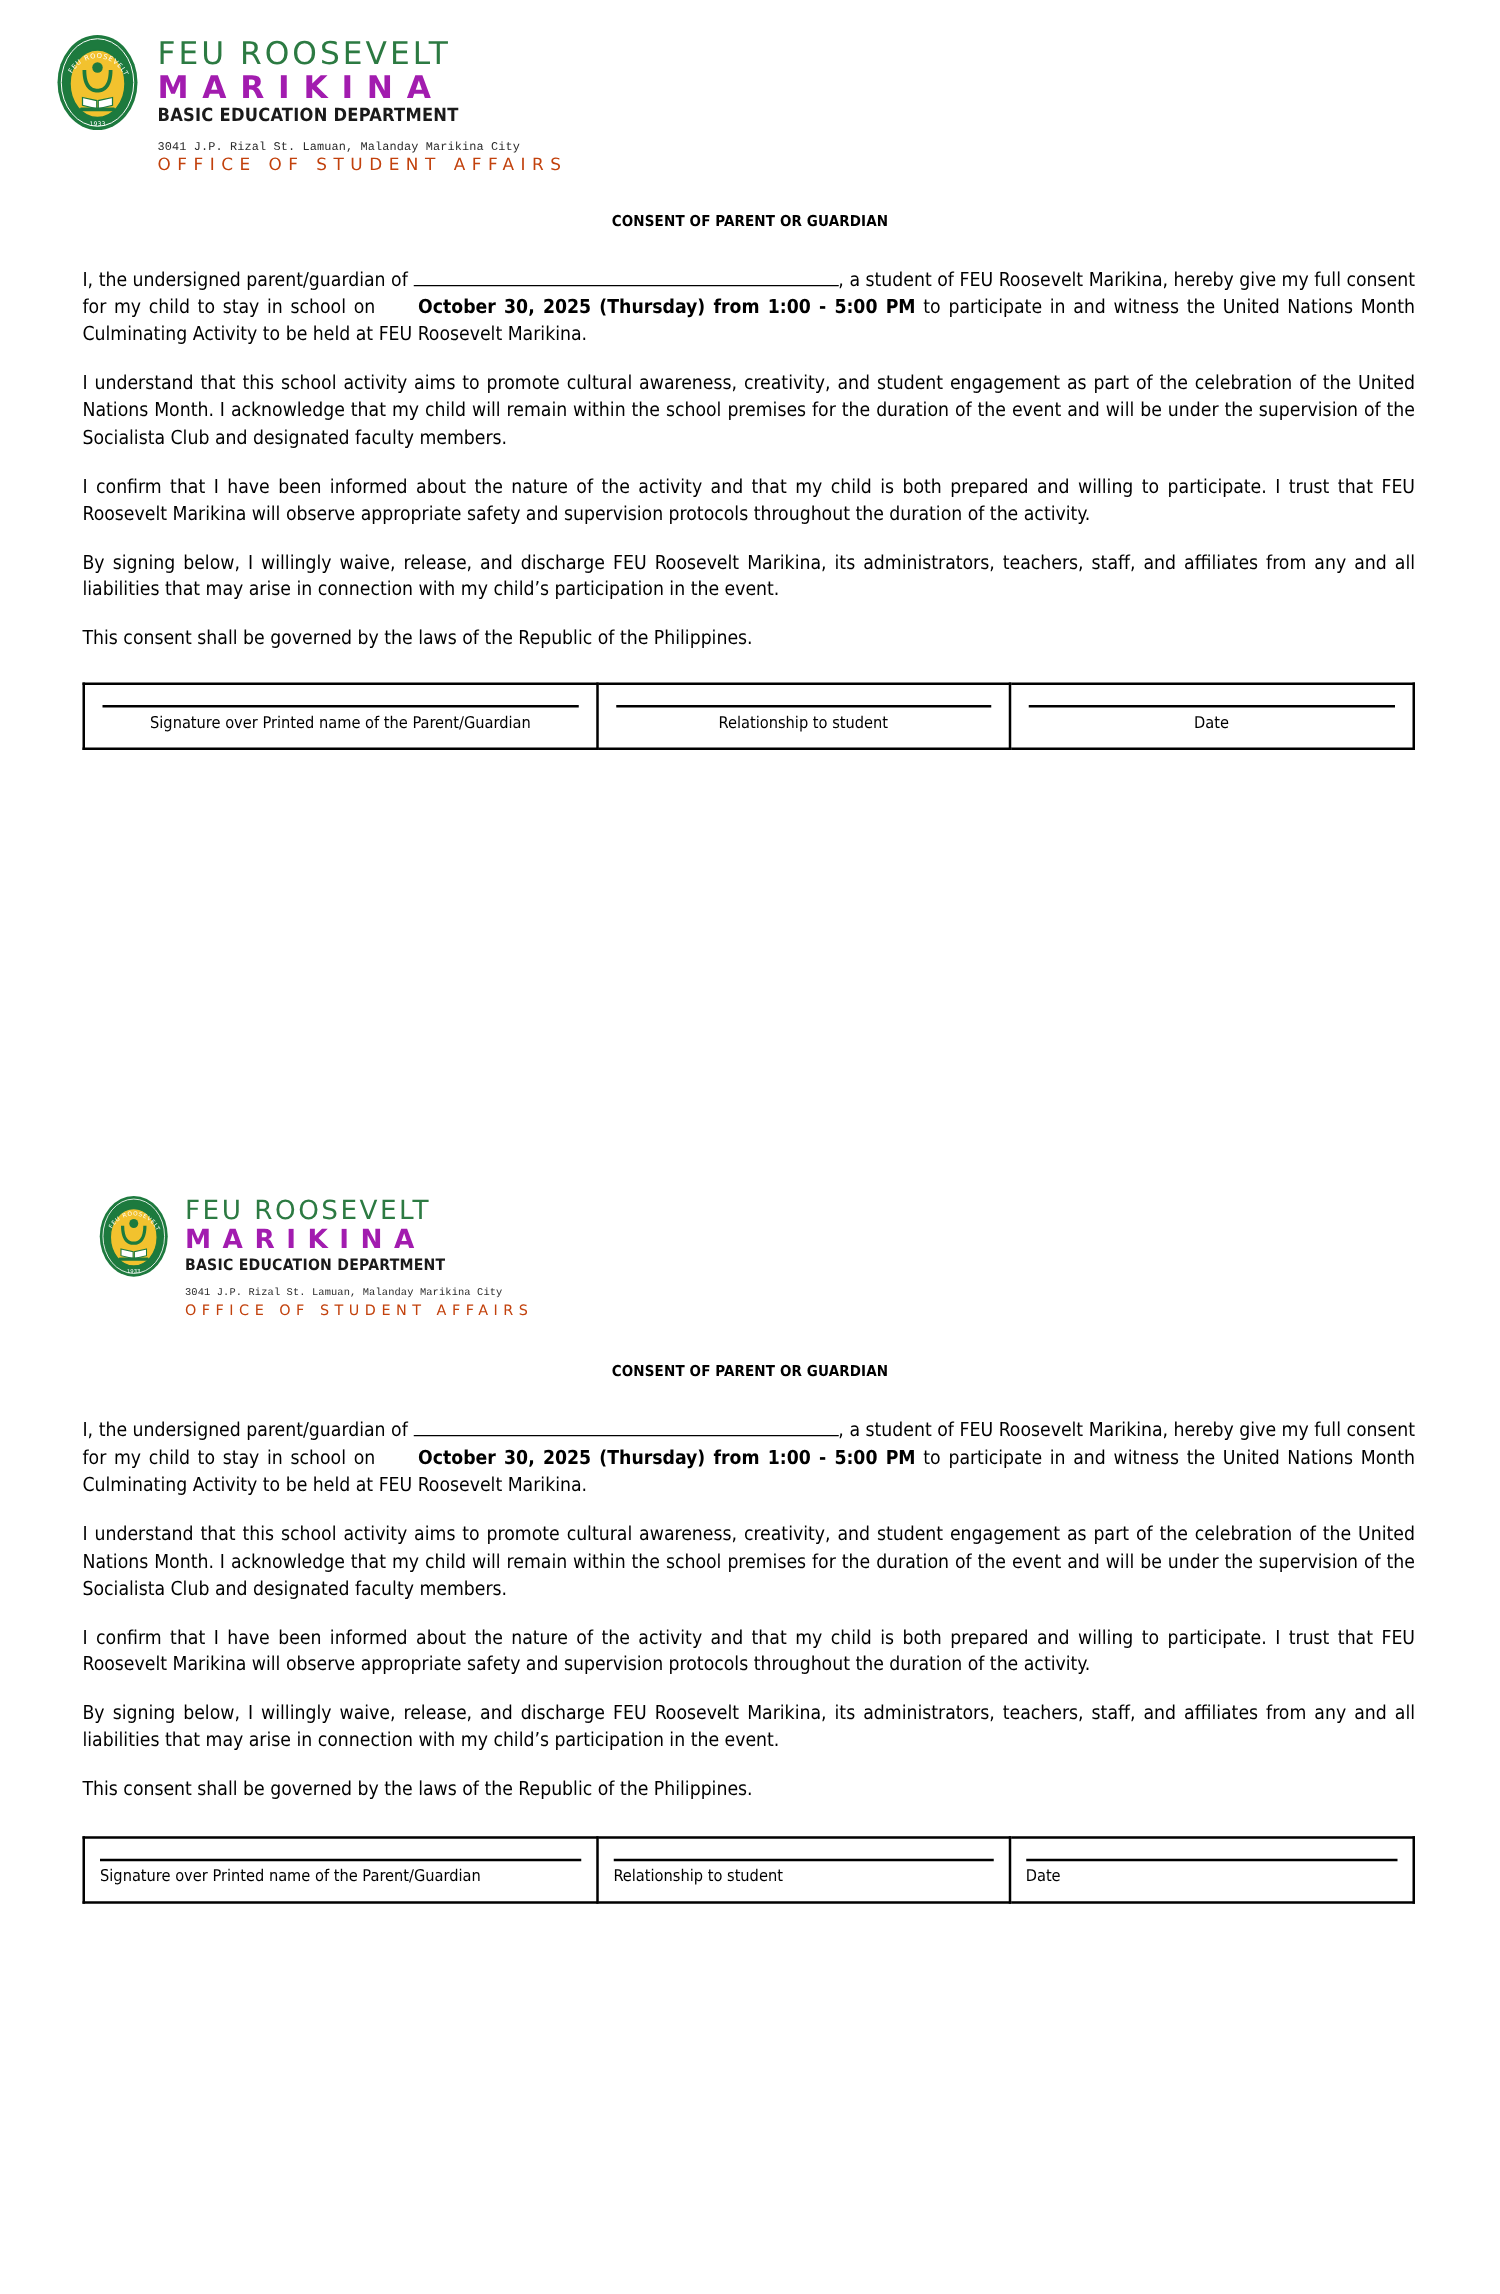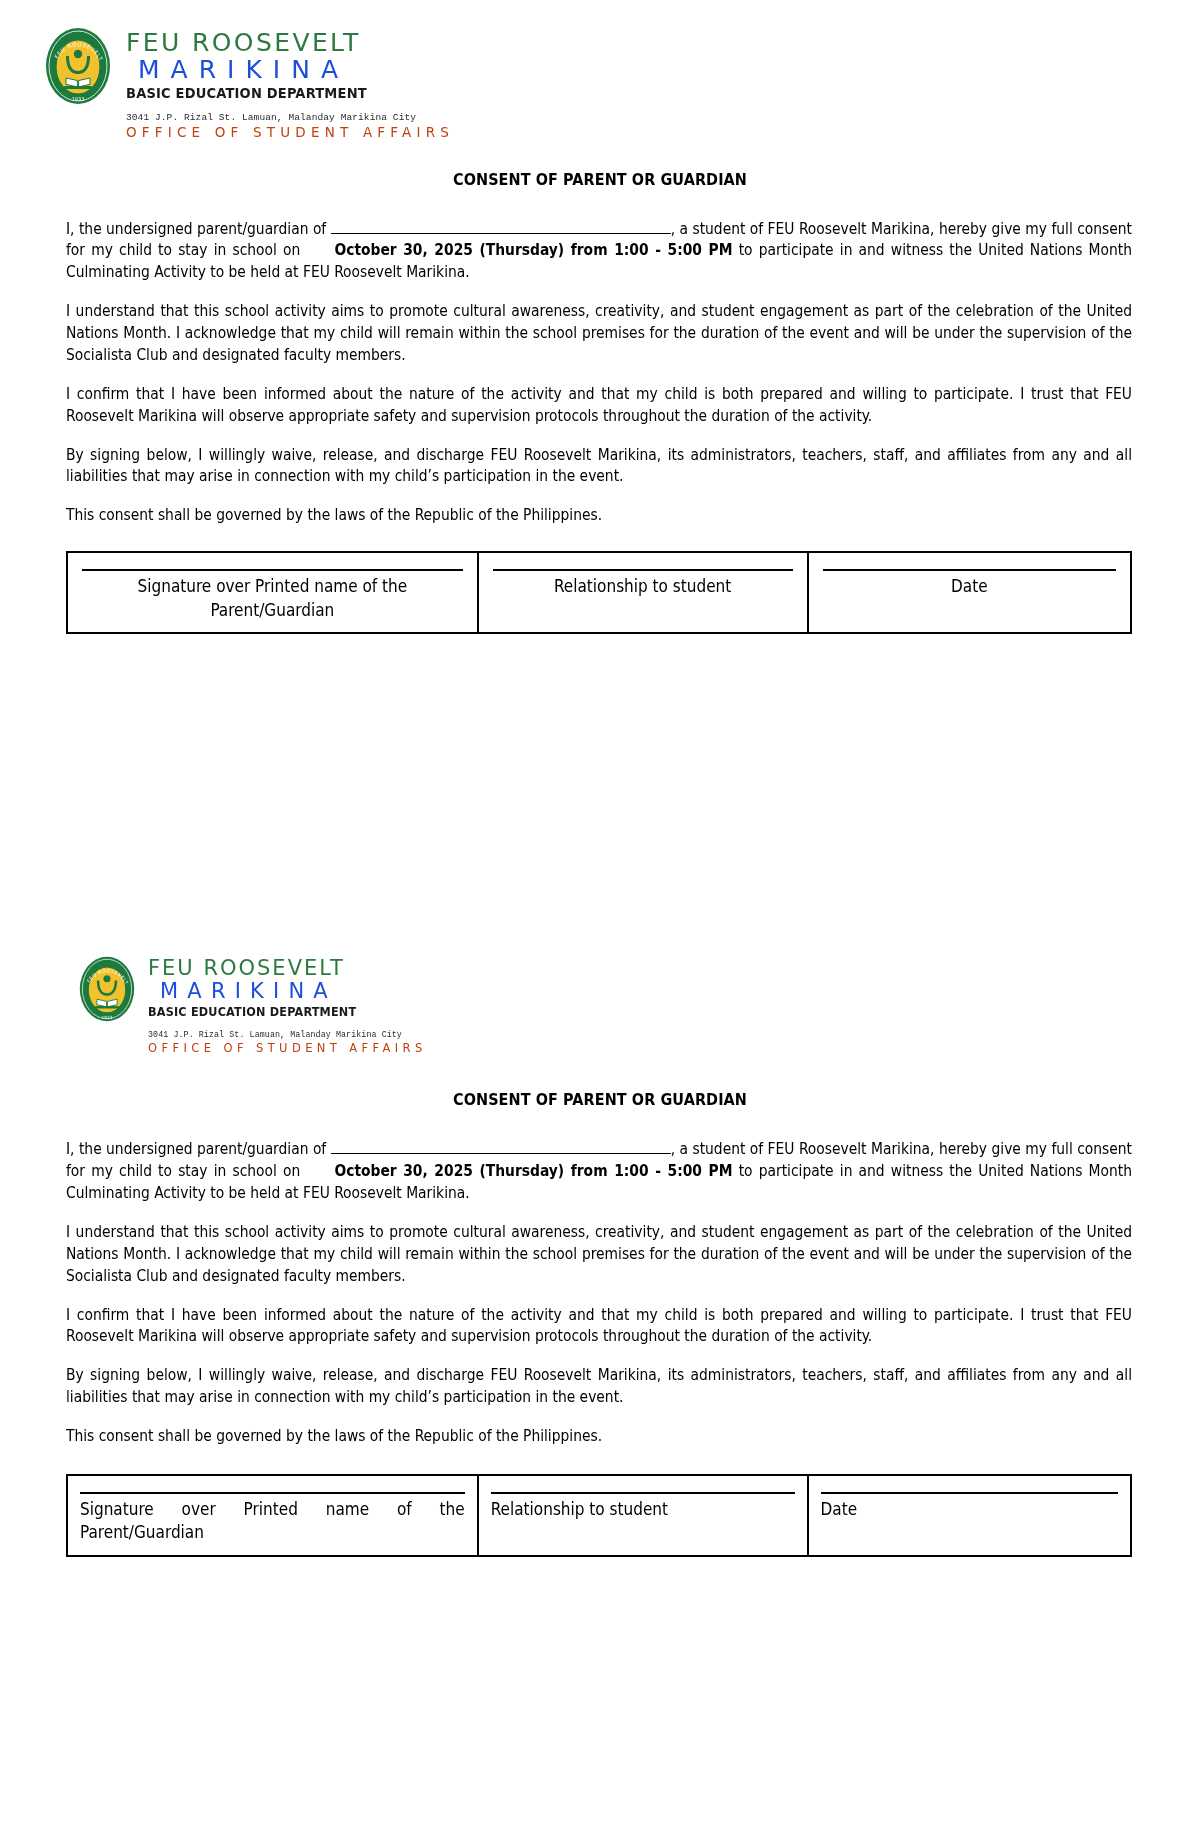--- a/index.html
+++ b/index.html
@@ -44,27 +44,26 @@
   .lh-l1 {
     font-family: "DejaVu Sans", "Liberation Sans", sans-serif;
     color: #2c7a42;
     font-size: 25px;
     letter-spacing: 2.4px;
     font-weight: 400;
     white-space: nowrap;
   }
   .lh-l2 {
     font-family: "DejaVu Sans", "Liberation Sans", sans-serif;
-    color: #1d4ed8;
+    color: #a21caf;
     font-size: 25px;
     letter-spacing: 11px;
-    font-weight: 400;
+    font-weight: 700;
     margin-top: 2px;
     white-space: nowrap;
-    margin-left: 12px;
   }
   .lh-l3 {
     font-family: "DejaVu Sans Condensed", "Liberation Sans Narrow", "Liberation Sans", sans-serif;
     color: #1a1a1a;
     font-size: 14.5px;
     font-weight: 600;
     letter-spacing: 0.2px;
     margin-top: 4px;
     white-space: nowrap;
   }
@@ -91,21 +90,21 @@
   .lh-text.small .lh-l1 { font-size: 21px; letter-spacing: 2px; }
   .lh-text.small .lh-l2 { font-size: 21px; letter-spacing: 9.2px; }
   .lh-text.small .lh-l3 { font-size: 12.5px; }
   .lh-text.small .lh-l4 { font-size: 8.3px; }
   .lh-text.small .lh-l5 { font-size: 11.5px; letter-spacing: 4.4px; }
 
   
   .doc-title {
     text-align: center;
     font-weight: bold;
-    font-size: 16px;
+    font-size: 12px;
     letter-spacing: 0.1px;
     font-family: "DejaVu Sans Condensed", "Liberation Sans Narrow", "Liberation Sans", sans-serif;
   }
 
   .content { }
 
   p.para {
     margin: 0 0 17px 0;
     font-size: 15.4px;
     line-height: 1.42;
@@ -135,21 +134,21 @@
   }
   .cell-inner {
     padding: 16px 14px 10px 14px;
   }
   .sig-rule {
     border-bottom: 2.2px solid #000;
     height: 0;
     margin-bottom: 4px;
   }
   .sig-label {
-    font-size: 17px;
+    font-size: 13px;
     line-height: 1.38;
   }
   .center .sig-label { text-align: center; }
   .leftal .sig-label { text-align: left; }
 
   
   #doc1 { top: 0; }
   #doc1 .content { padding: 0 68px 0 66px; }
   #doc1 .doc-title { margin: 30px 0 30px 0; }
   #doc1 .table-wrap { padding: 24px 68px 0 66px; }

